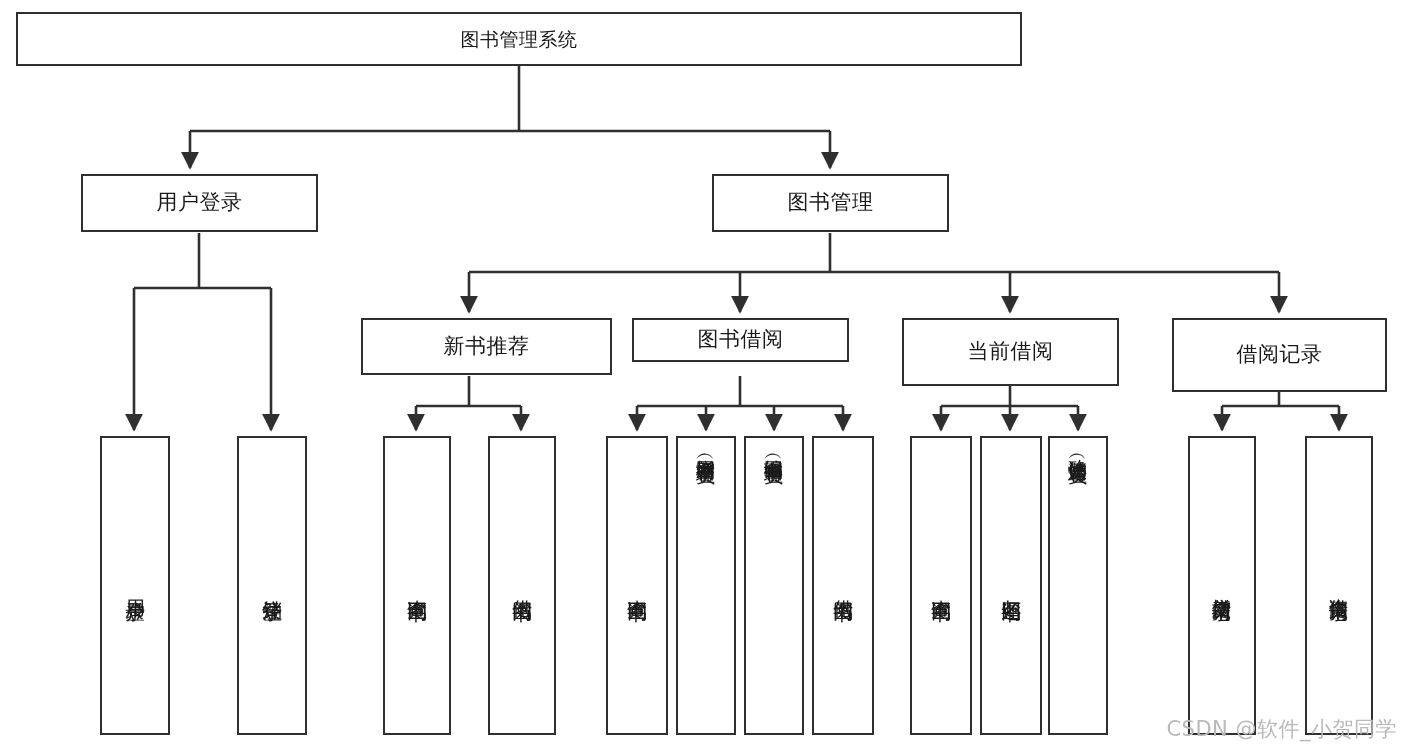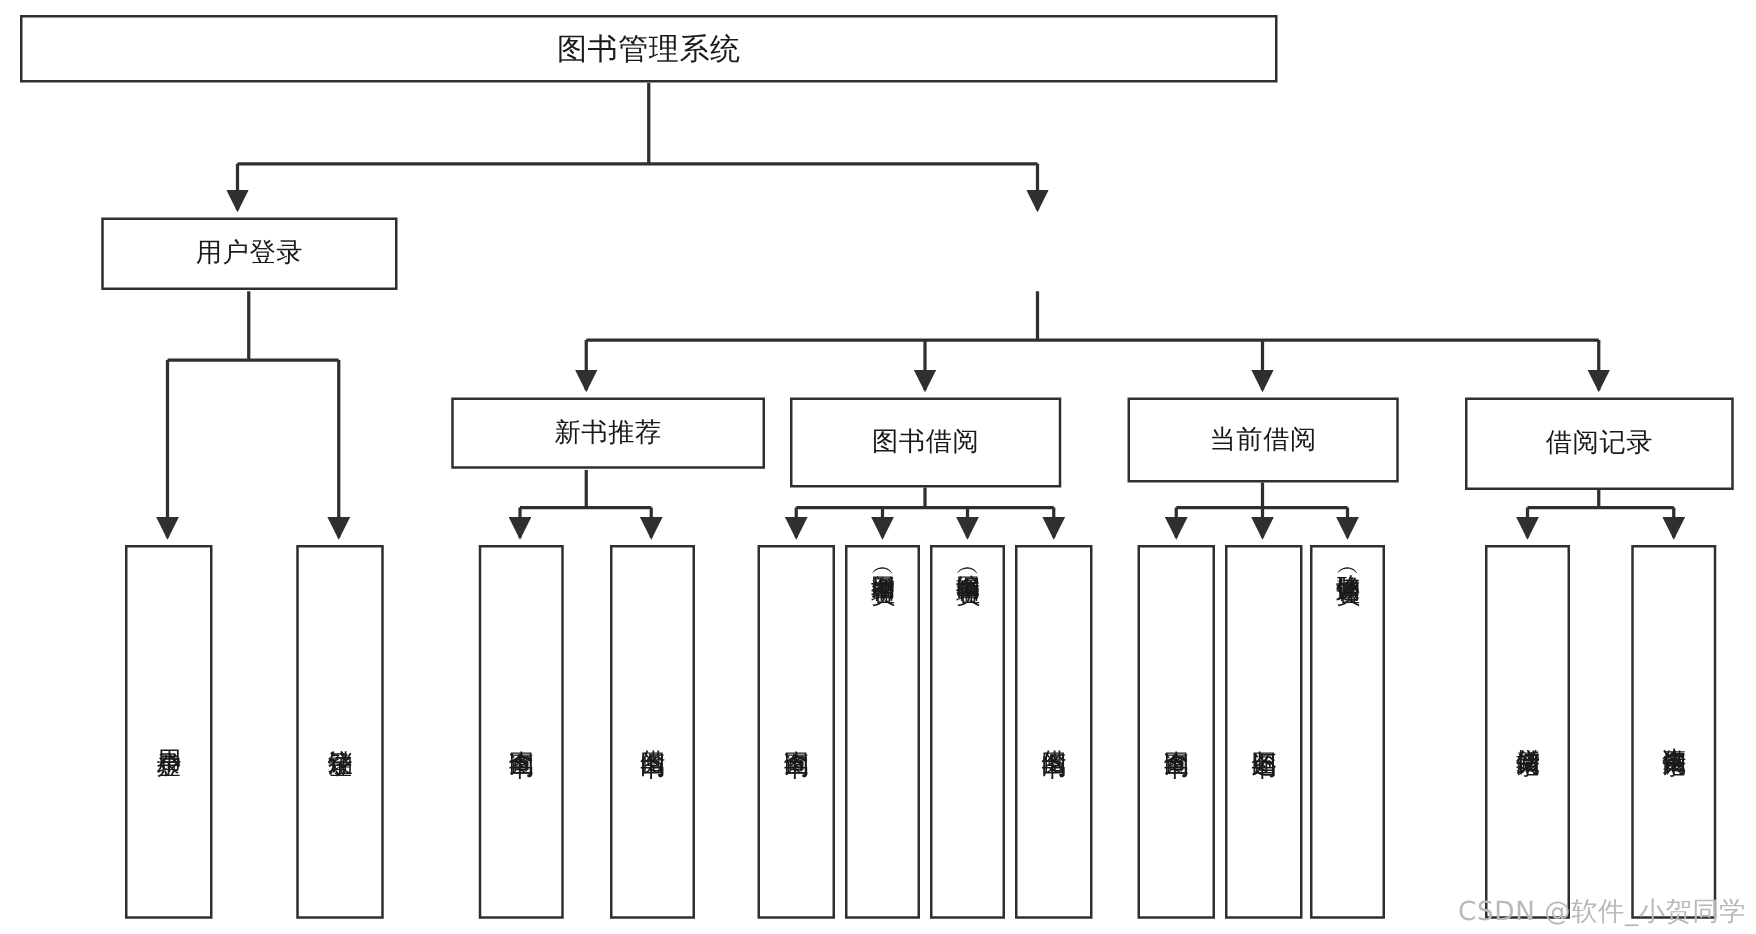--- a/index.html
+++ b/index.html
@@ -33,21 +33,21 @@
     align-items: center;
     justify-content: center;
     color: #1a1a1a;
   }
   .node.h {
     font-size: 21px;
     line-height: 1.2;
     letter-spacing: 0.5px;
   }
   .node.root {
-    font-size: 24px;
+    font-size: 19px;
   }
   .node.v {
     align-items: center;
     justify-content: center;
     padding: 6px 0;
   }
   .vtext {
     writing-mode: vertical-rl;
     text-orientation: upright;
     font-size: 20px;
@@ -134,25 +134,28 @@
     </g>
   </svg>
 
   <div class="node h root" style="left:16px; top:12px; width:1006px; height:54px;">
     <span>图书管理系统</span>
   </div>
 
   <div class="node h" style="left:81px; top:174px; width:237px; height:58px;">
     <span>用户登录</span>
   </div>
+  <div class="node h" style="left:712px; top:174px; width:237px; height:58px;">
+    <span>图书管理</span>
+  </div>
 
   <div class="node h" style="left:361px; top:318px; width:251px; height:57px;">
     <span>新书推荐</span>
   </div>
-  <div class="node h" style="left:632px; top:318px; width:217px; height:72px;">
+  <div class="node h" style="left:632px; top:318px; width:217px; height:44px;">
     <span>图书借阅</span>
   </div>
   <div class="node h" style="left:902px; top:318px; width:217px; height:68px;">
     <span>当前借阅</span>
   </div>
   <div class="node h" style="left:1172px; top:318px; width:215px; height:74px;">
     <span>借阅记录</span>
   </div>
 
   <div class="node v" style="left:100px; top:436px; width:70px; height:299px;">

